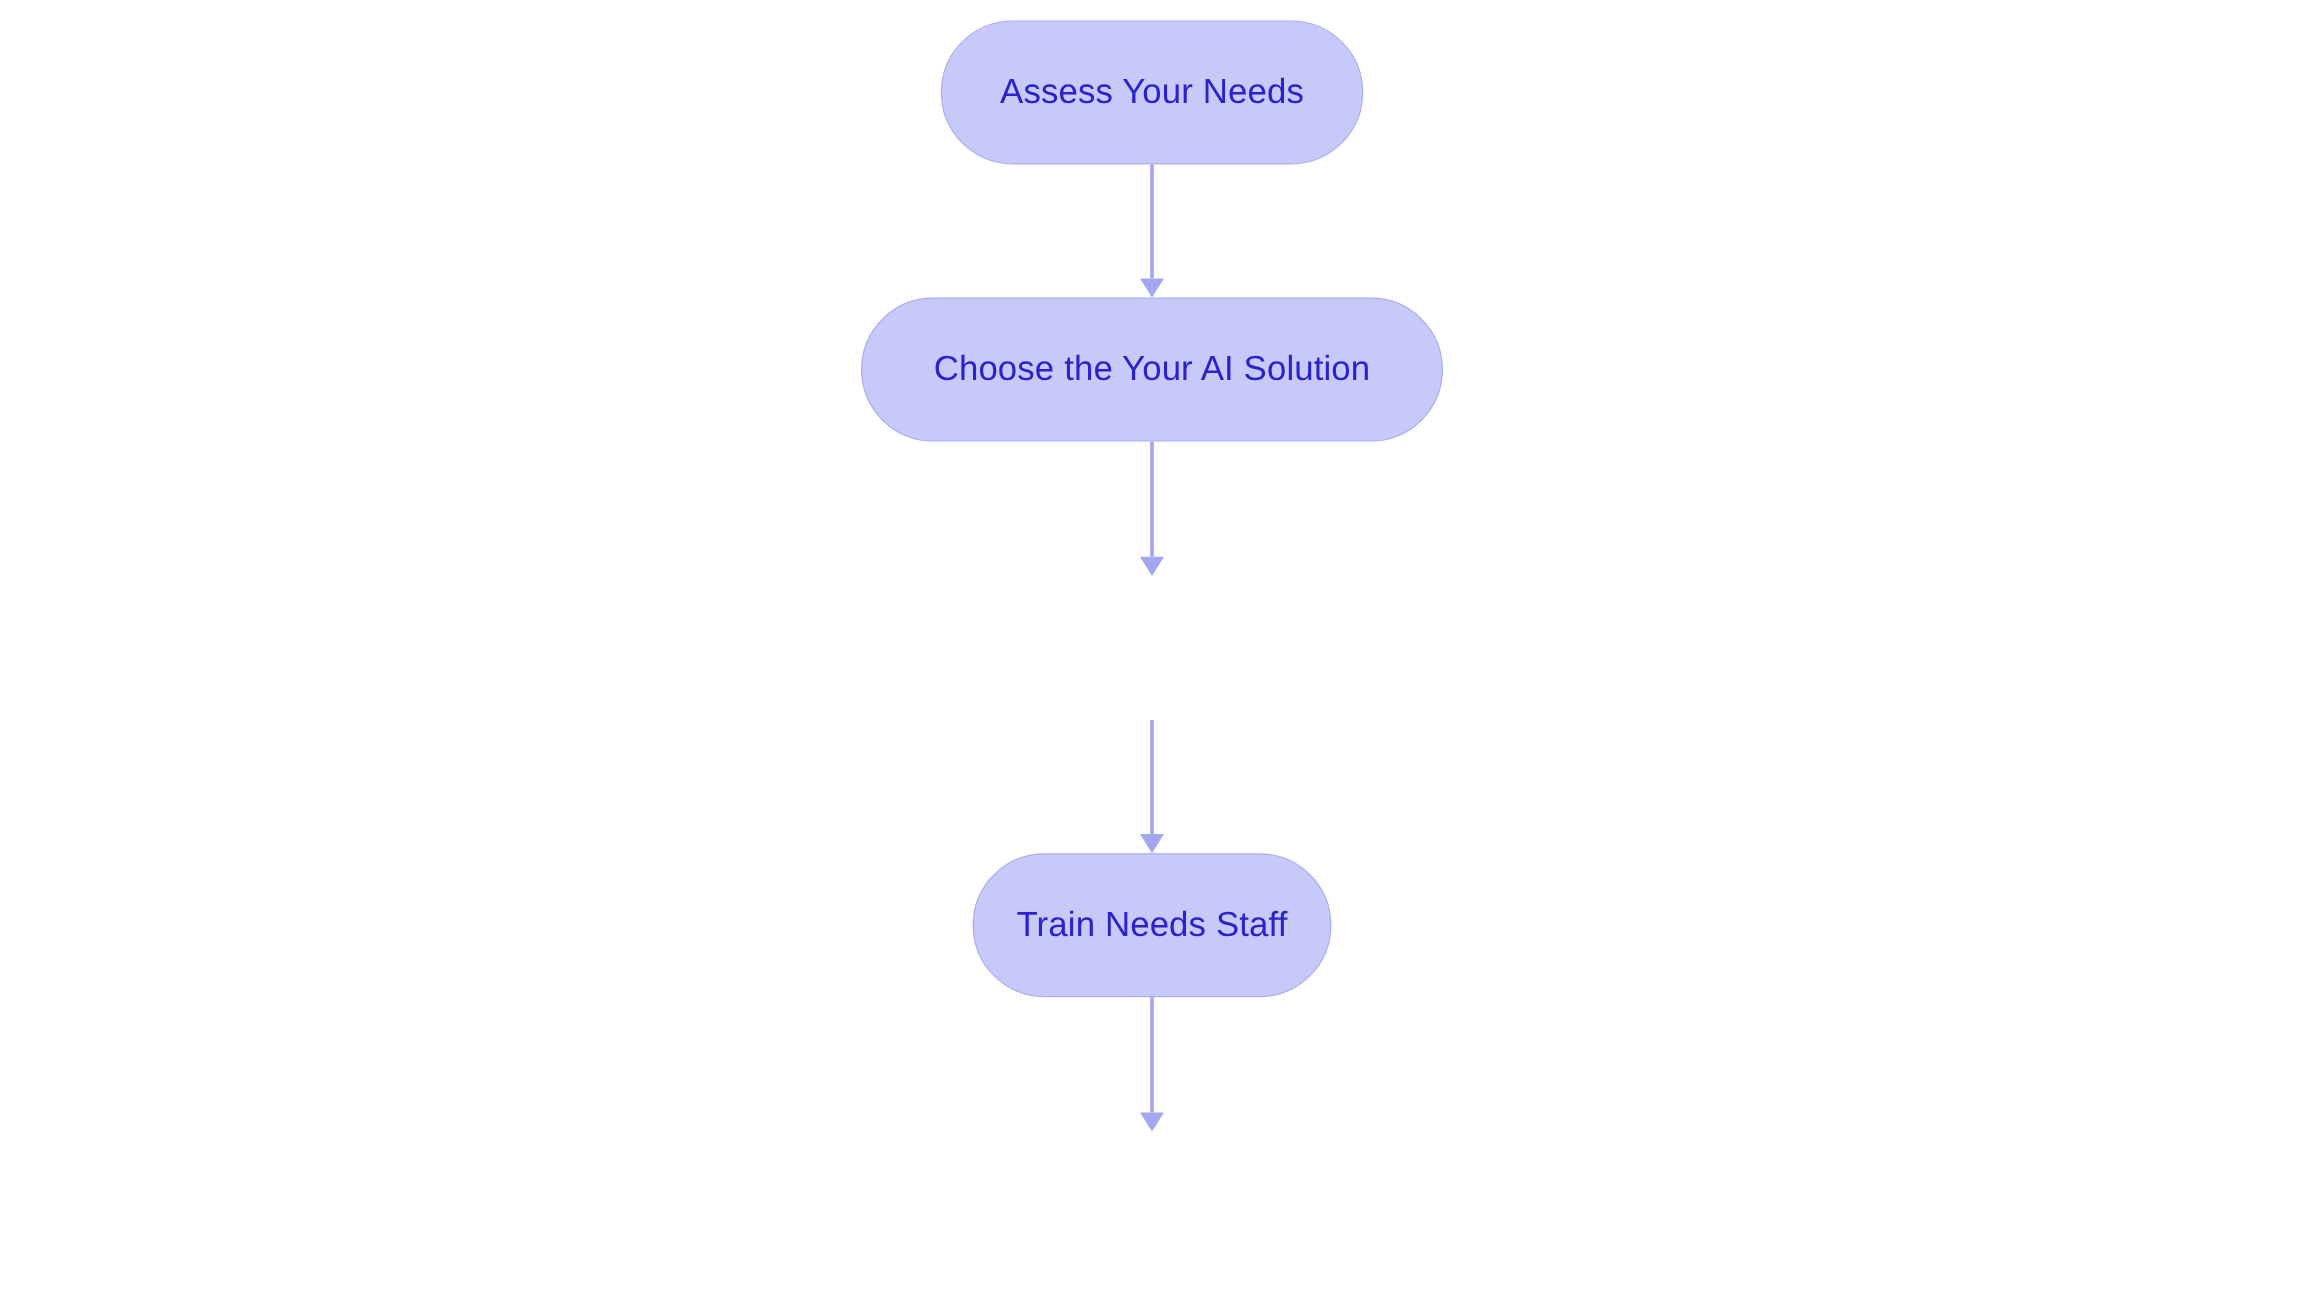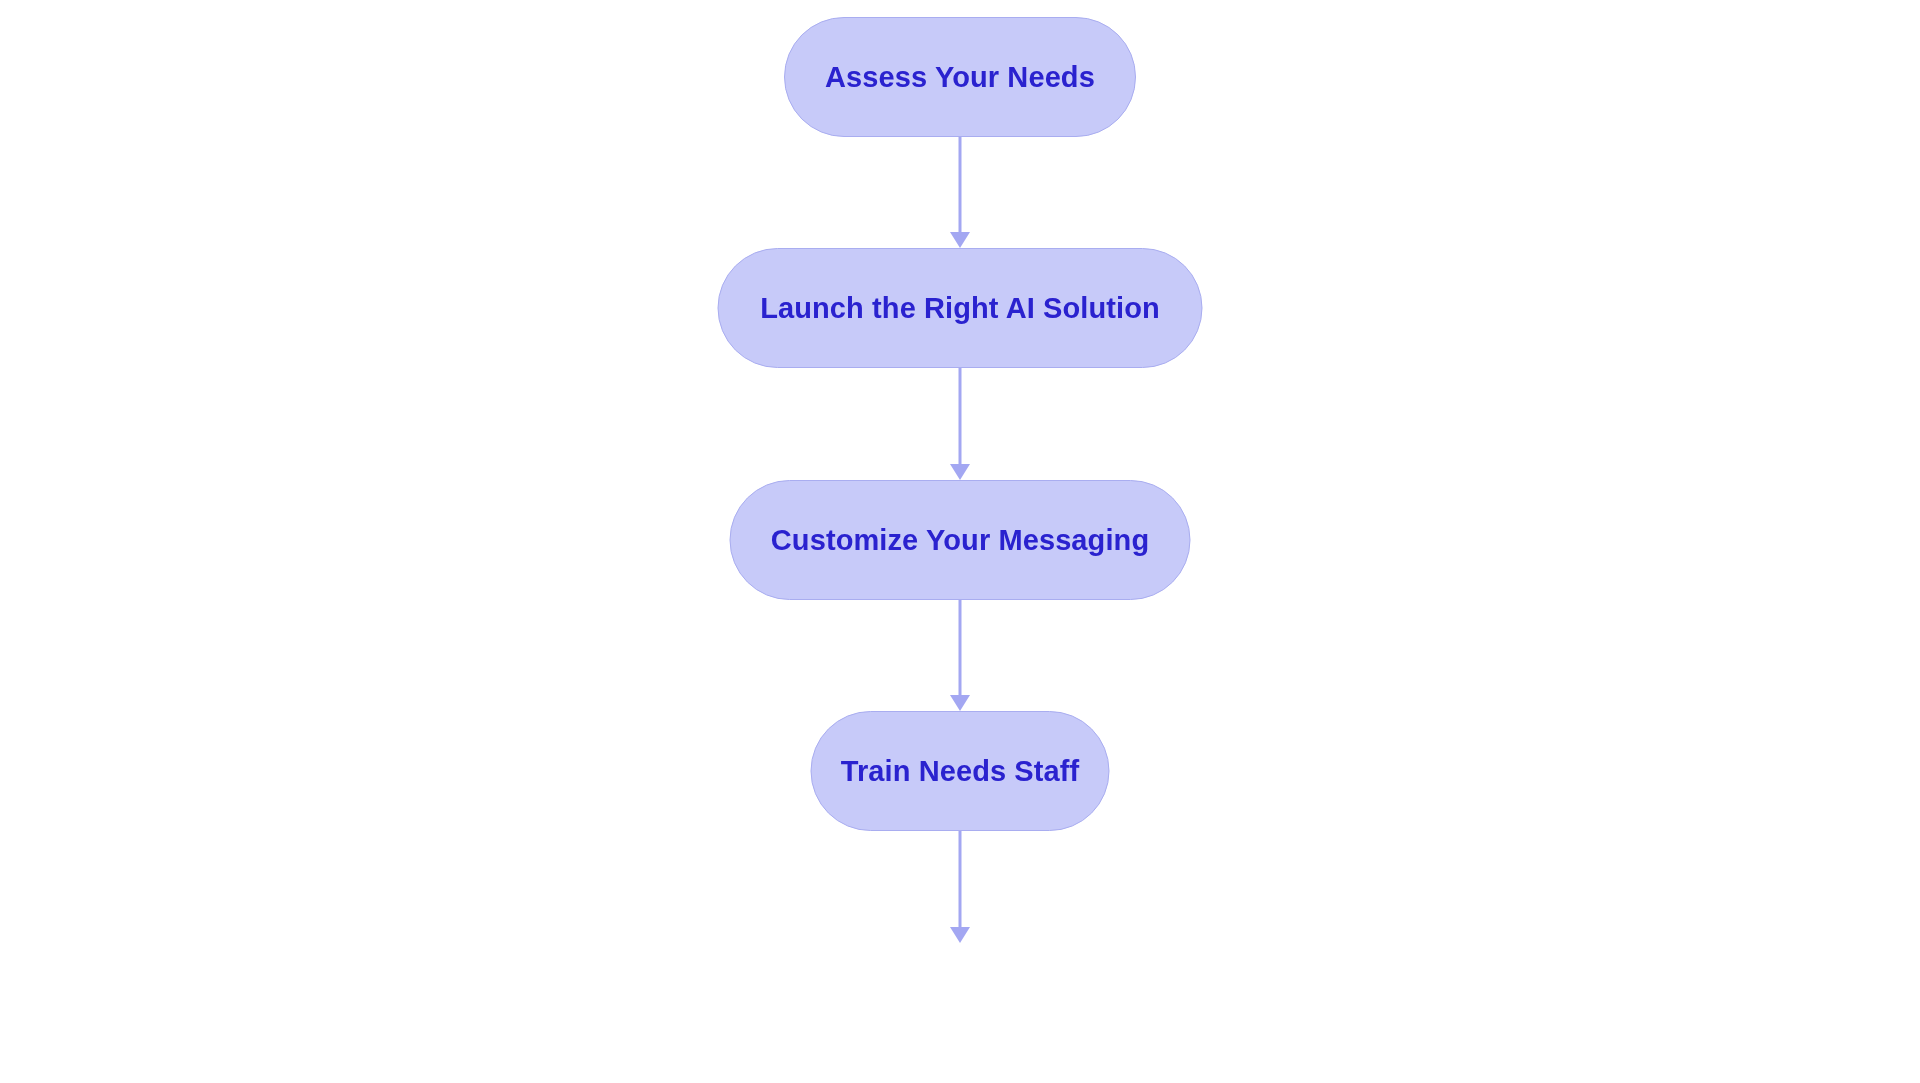--- a/index.html
+++ b/index.html
@@ -32,21 +32,21 @@
     border: 1.5px solid #a9adf0;
     border-radius: 999px;
     height: 120px;
     transform: translateX(-50%);
   }
 
   .flow-node-label {
     color: #2a22cf;
     font-family: "Liberation Sans", sans-serif;
     font-size: 29px;
-    font-weight: 700;
+    font-weight: 400;
     letter-spacing: 0.1px;
     line-height: 1;
     white-space: nowrap;
   }
 
   .flow-connector {
     position: absolute;
     transform: translateX(-50%);
     width: 20px;
     pointer-events: none;
@@ -81,31 +81,28 @@
   <div class="flow-node" style="left:960px; top:17px; width:352px;">
     <span class="flow-node-label">Assess Your Needs</span>
   </div>
 
   <div class="flow-connector" style="left:960px; top:137px; height:111px;">
     <div class="flow-connector-line" style="height:95px;"></div>
     <div class="flow-connector-head"></div>
   </div>
 
   <div class="flow-node" style="left:960px; top:248px; width:485px;">
-    <span class="flow-node-label">Launch the Right AI Solution</span>
+    <span class="flow-node-label">Choose the Your AI Solution</span>
   </div>
 
   <div class="flow-connector" style="left:960px; top:368px; height:112px;">
     <div class="flow-connector-line" style="height:96px;"></div>
     <div class="flow-connector-head"></div>
   </div>
 
-  <div class="flow-node" style="left:960px; top:480px; width:461px;">
-    <span class="flow-node-label">Customize Your Messaging</span>
-  </div>
 
   <div class="flow-connector" style="left:960px; top:600px; height:111px;">
     <div class="flow-connector-line" style="height:95px;"></div>
     <div class="flow-connector-head"></div>
   </div>
 
   <div class="flow-node" style="left:960px; top:711px; width:299px;">
     <span class="flow-node-label">Train Needs Staff</span>
   </div>
 

